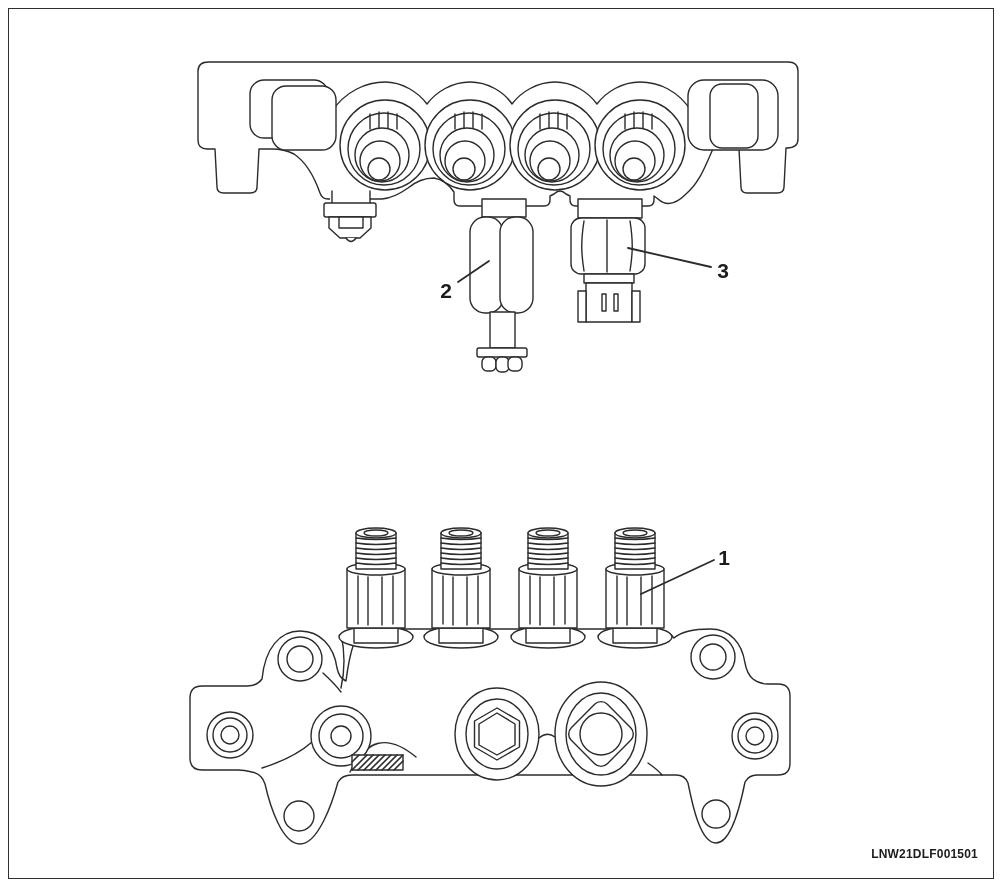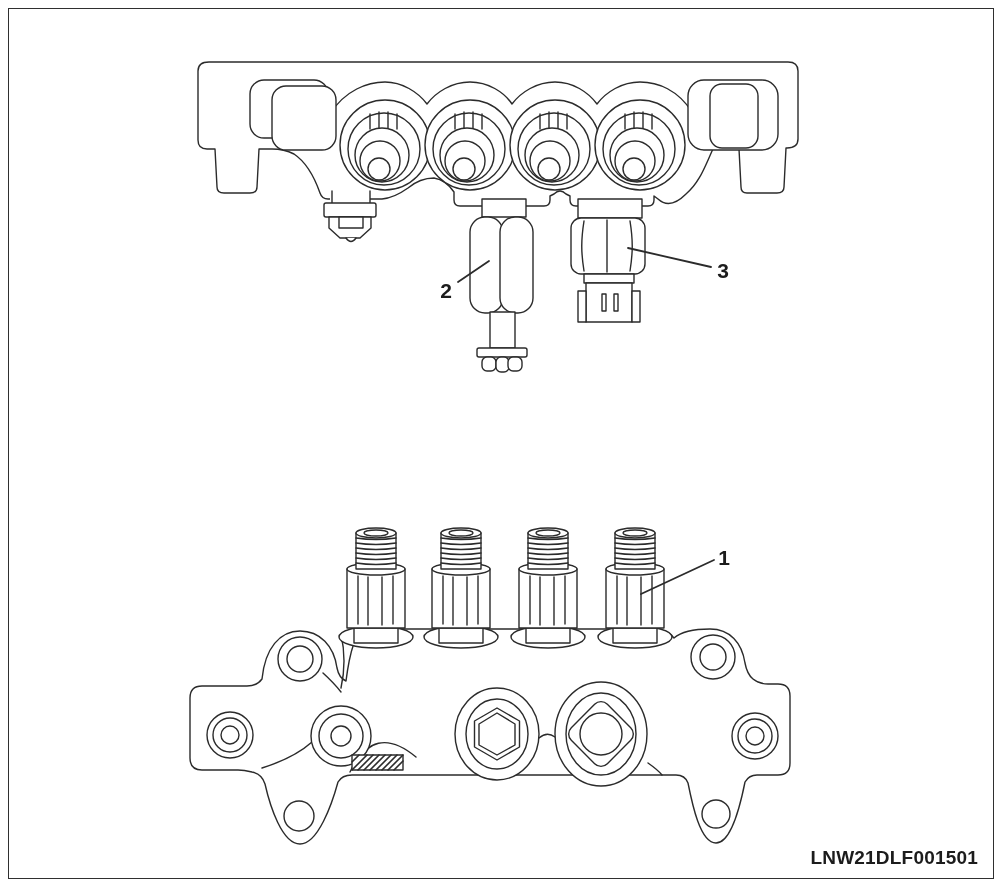--- a/index.html
+++ b/index.html
@@ -11,21 +11,21 @@
     position:absolute; left:8px; top:8px; width:986px; height:871px;
     border:1.5px solid #2f2f2f; box-sizing:border-box;
   }
   svg.diagram { position:absolute; left:0; top:0; }
   .callout {
     position:absolute; transform:translate(-50%,-50%);
     font-size:21px; font-weight:600; color:#1c1c1c; line-height:1;
   }
   .figure-code {
     position:absolute; top:847px; right:24px;
-    font-size:19px; font-weight:700; letter-spacing:0.2px; color:#1c1c1c;
+    font-size:12px; font-weight:700; letter-spacing:0.2px; color:#1c1c1c;
   }
 </style>
 </head>
 <body>
 
 <div class="page">
   <div class="frame"></div>
 
   <svg class="diagram" width="1002" height="885" viewBox="0 0 1002 885">
     <g fill="#ffffff" stroke="#2b2b2b" stroke-width="1.4" stroke-linejoin="round" stroke-linecap="round">

